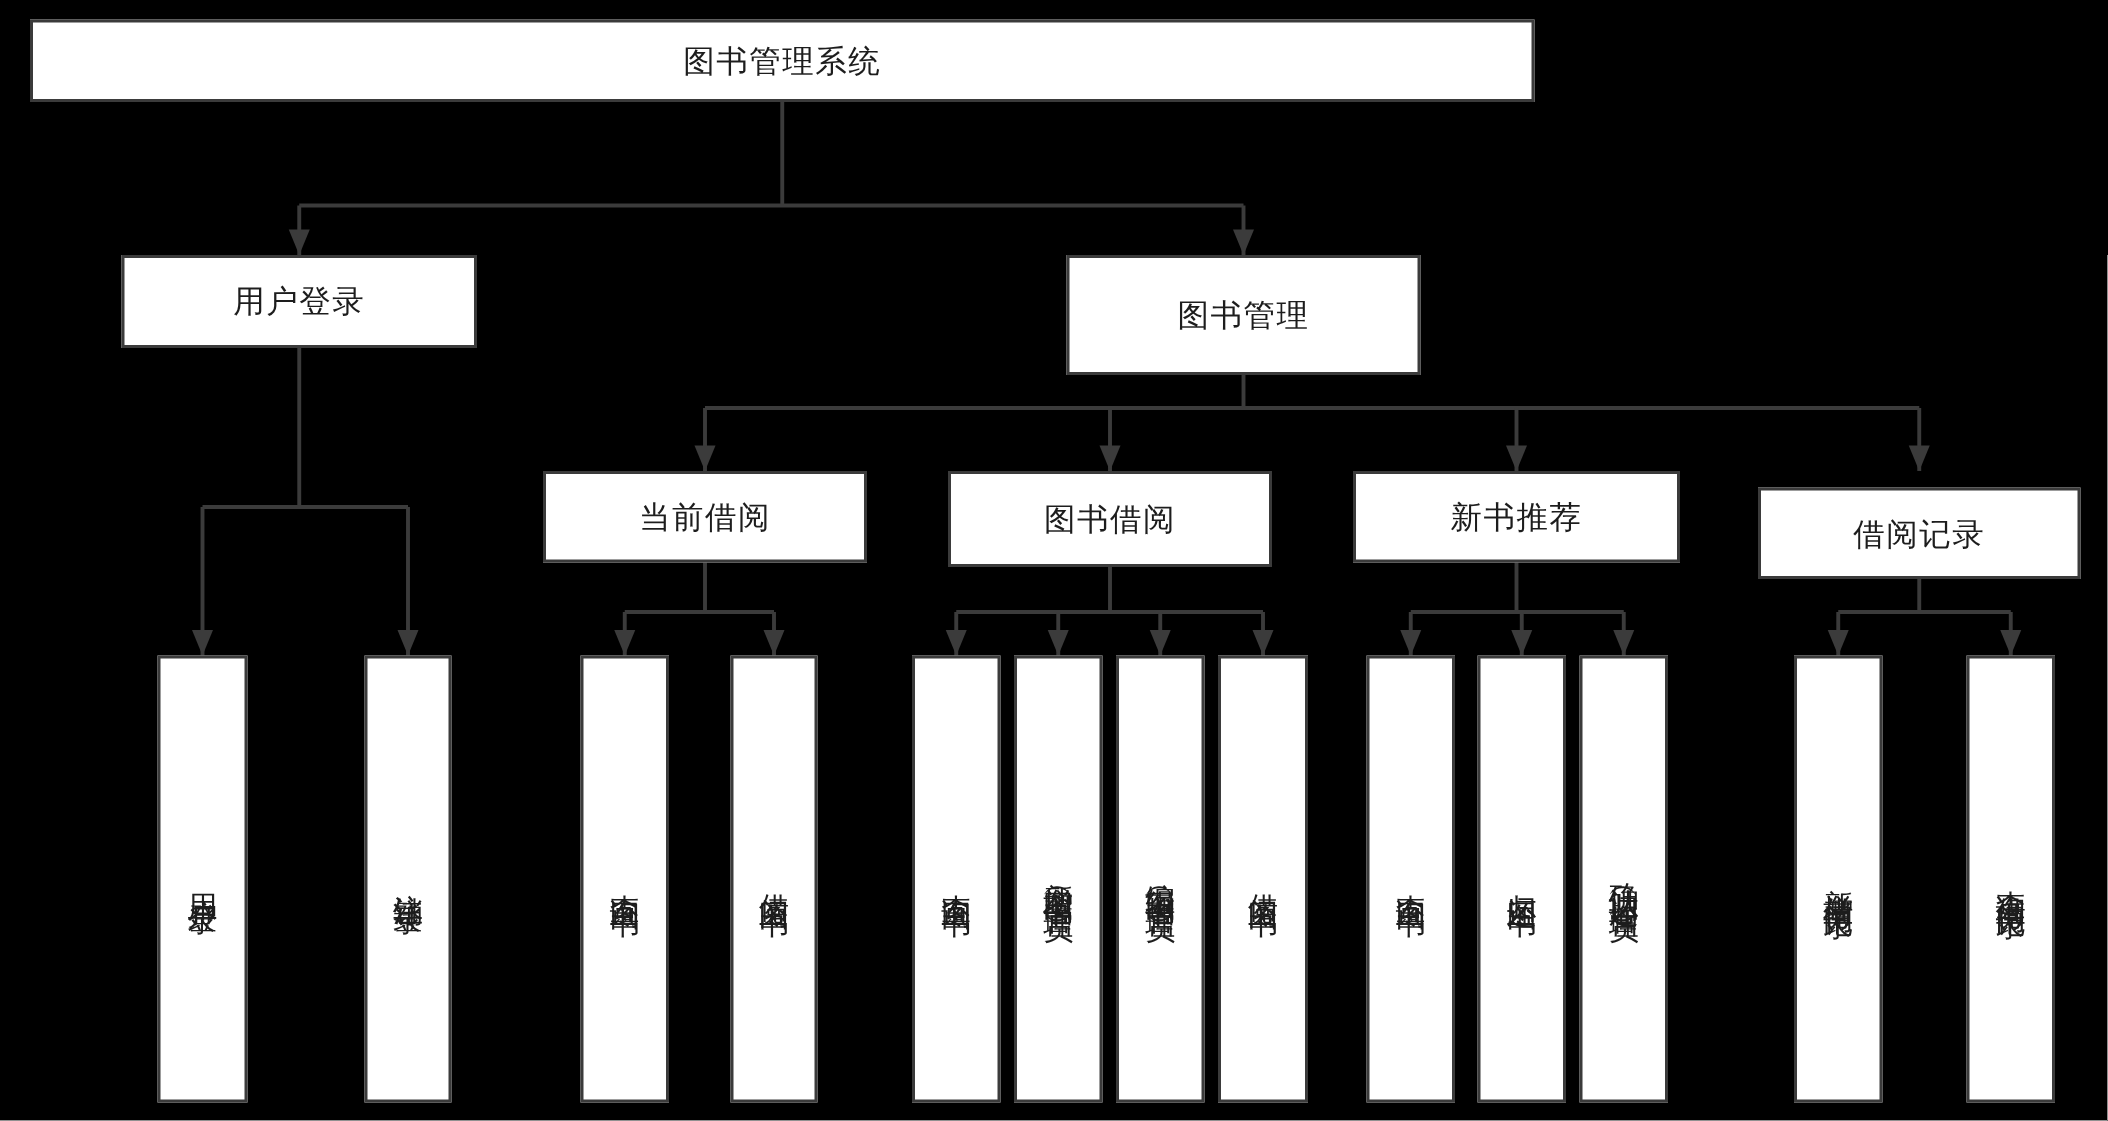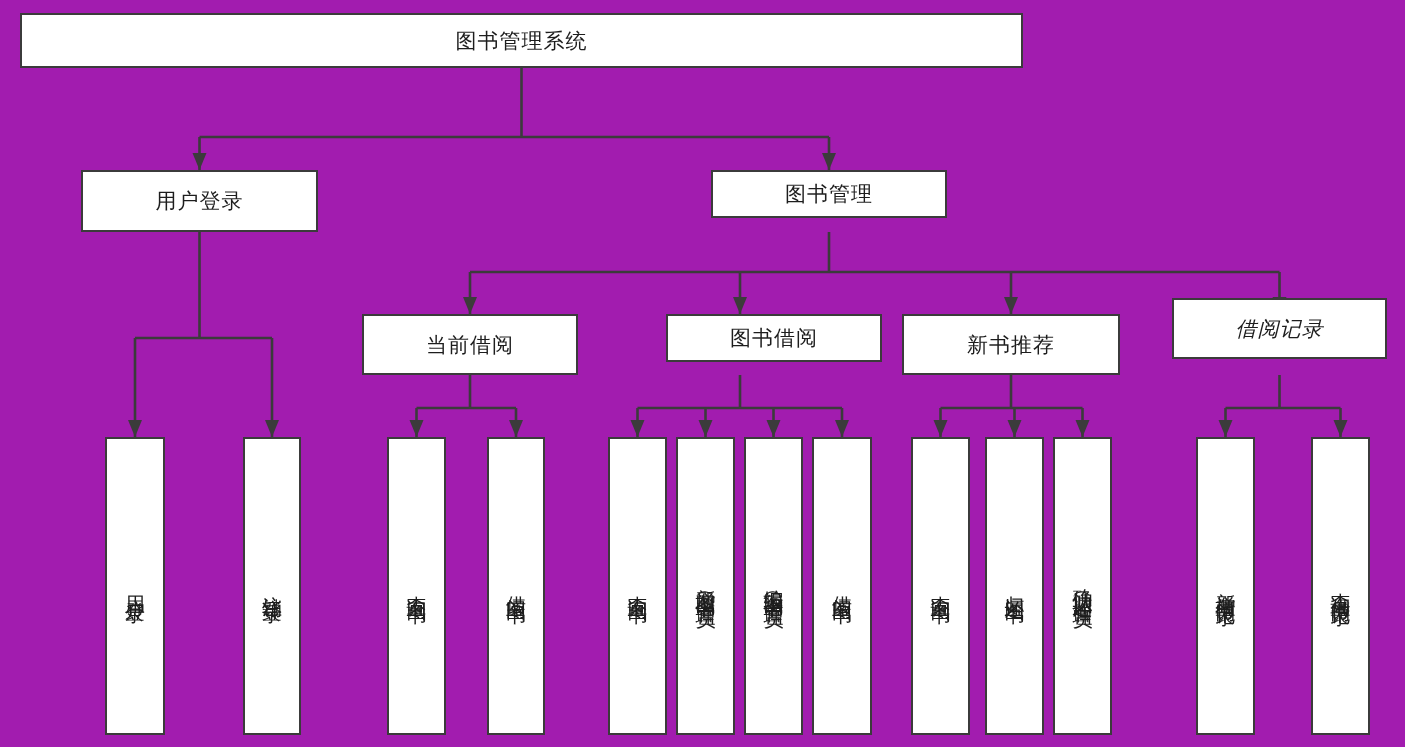--- a/index.html
+++ b/index.html
@@ -7,21 +7,21 @@
     padding: 0;
     background: #ffffff;
   }
   body {
     font-family: "DejaVu Sans", "Liberation Sans", sans-serif;
   }
   #stage {
     position: relative;
     width: 1405px;
     height: 747px;
-    background: #a21caf;
+    background: #000000;
     overflow: hidden;
   }
   #wires {
     position: absolute;
     left: 0; top: 0;
     width: 1405px;
     height: 747px;
     pointer-events: none;
   }
   .node {
@@ -124,33 +124,33 @@
       <line x1="1340.5" y1="408" x2="1340.5" y2="437" stroke="#3b3b3b" stroke-width="2.6"></line>
       <path d="M 1333.5 420 L 1340.5 437 L 1347.5 420 Z" fill="#3b3b3b"></path>
     </svg>
   <div id="node-layer">
       <div class="node" style="left: 20px; top: 13px; width: 1003px; height: 55px;">
         <span class="node-label">图书管理系统</span>
       </div>
       <div class="node" style="left: 81px; top: 170px; width: 237px; height: 62px;">
         <span class="node-label">用户登录</span>
       </div>
-      <div class="node" style="left: 711px; top: 170px; width: 236px; height: 48px;">
+      <div class="node" style="left: 711px; top: 170px; width: 236px; height: 80px;">
         <span class="node-label">图书管理</span>
       </div>
       <div class="node" style="left: 362px; top: 314px; width: 216px; height: 61px;">
         <span class="node-label">当前借阅</span>
       </div>
-      <div class="node" style="left: 666px; top: 314px; width: 216px; height: 48px;">
+      <div class="node" style="left: 632px; top: 314px; width: 216px; height: 64px;">
         <span class="node-label">图书借阅</span>
       </div>
       <div class="node" style="left: 902px; top: 314px; width: 218px; height: 61px;">
         <span class="node-label">新书推荐</span>
       </div>
-      <div class="node" style="left: 1172px; top: 298px; width: 215px; height: 61px; font-style: italic;">
+      <div class="node" style="left: 1172px; top: 325px; width: 215px; height: 61px;">
         <span class="node-label">借阅记录</span>
       </div>
       <div class="node vertical" style="left: 105px; top: 437px; width: 60px; height: 298px;">
         <span class="node-label">用户登录</span>
       </div>
       <div class="node vertical" style="left: 243px; top: 437px; width: 58px; height: 298px;">
         <span class="node-label">注销登录</span>
       </div>
       <div class="node vertical" style="left: 387px; top: 437px; width: 59px; height: 298px;">
         <span class="node-label">查询图书</span>

